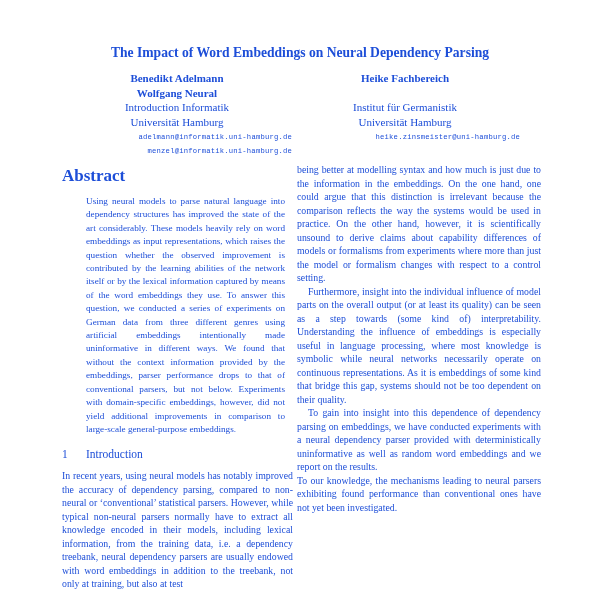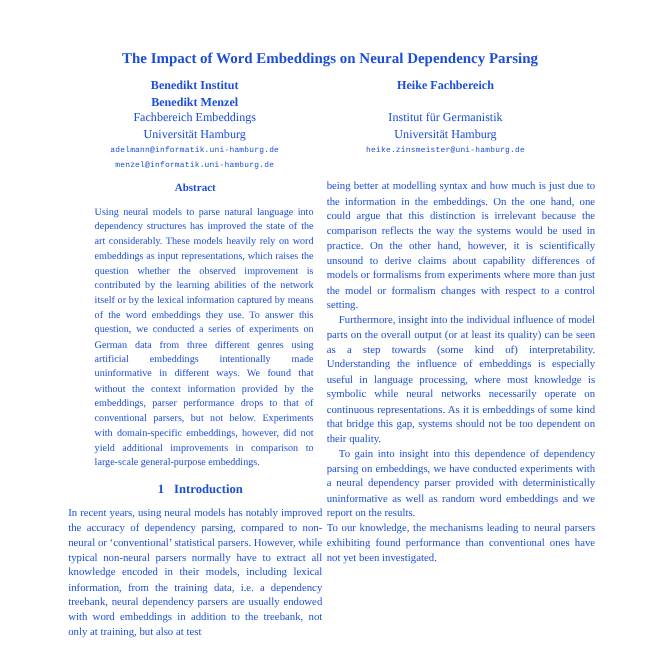--- a/index.html
+++ b/index.html
@@ -34,74 +34,74 @@
   }
   .author-block.left  { left: 62px;  width: 230px; }
   .author-block.right { left: 290px; width: 230px; }
   .author-name  { font-size: 11px; font-weight: bold; line-height: 14.7px; }
   .author-affil { font-size: 11px; line-height: 14.7px; }
   .author-email {
     font-family: "Liberation Mono", monospace;
     font-size: 7.2px;
     line-height: 14.5px;
     letter-spacing: 0.2px;
+    text-align: right;
   }
   .spacer-line { height: 14.7px; }
   .col-left {
     position: absolute;
     left: 62px; top: 166px; width: 231px;
     height: 434px;
     overflow: hidden;
   }
   .col-right {
     position: absolute;
     left: 297px; top: 163px; width: 244px;
     height: 437px;
     overflow: hidden;
   }
   .abstract-heading {
-    text-align: center;
+    text-align: left;
     font-weight: bold;
-    font-size: 10px;
+    font-size: 17px;
     margin-bottom: 9px;
   }
   .abstract-body {
     margin-left: 24px;
     margin-right: 8px;
     font-size: 9.2px;
     line-height: 13.4px;
     text-align: justify;
   }
   .section-heading {
-    font-weight: bold;
+    font-weight: normal;
     font-size: 11.5px;
     margin-top: 12px;
     margin-bottom: 9px;
-    text-align: center;
   }
   .sec-num { display: inline-block; width: 24px; }
   .body-par {
     font-size: 9.8px;
     line-height: 13.5px;
     text-align: justify;
   }
   .body-par.indent { text-indent: 11px; }
 </style>
 </head>
 <body>
 
 <div class="page">
 
   <h1 class="title">The Impact of Word Embeddings on Neural Dependency Parsing</h1>
 
   <div class="authors">
     <div class="author-block left">
-      <div class="author-name">Benedikt Institut</div>
-      <div class="author-name">Benedikt Menzel</div>
-      <div class="author-affil">Fachbereich Embeddings</div>
+      <div class="author-name">Benedikt Adelmann</div>
+      <div class="author-name">Wolfgang Neural</div>
+      <div class="author-affil">Introduction Informatik</div>
       <div class="author-affil">Universität Hamburg</div>
       <div class="author-email">adelmann@informatik.uni-hamburg.de</div>
       <div class="author-email">menzel@informatik.uni-hamburg.de</div>
     </div>
     <div class="author-block right">
       <div class="author-name">Heike Fachbereich</div>
       <div class="spacer-line"></div>
       <div class="author-affil">Institut für Germanistik</div>
       <div class="author-affil">Universität Hamburg</div>
       <div class="author-email">heike.zinsmeister@uni-hamburg.de</div>

